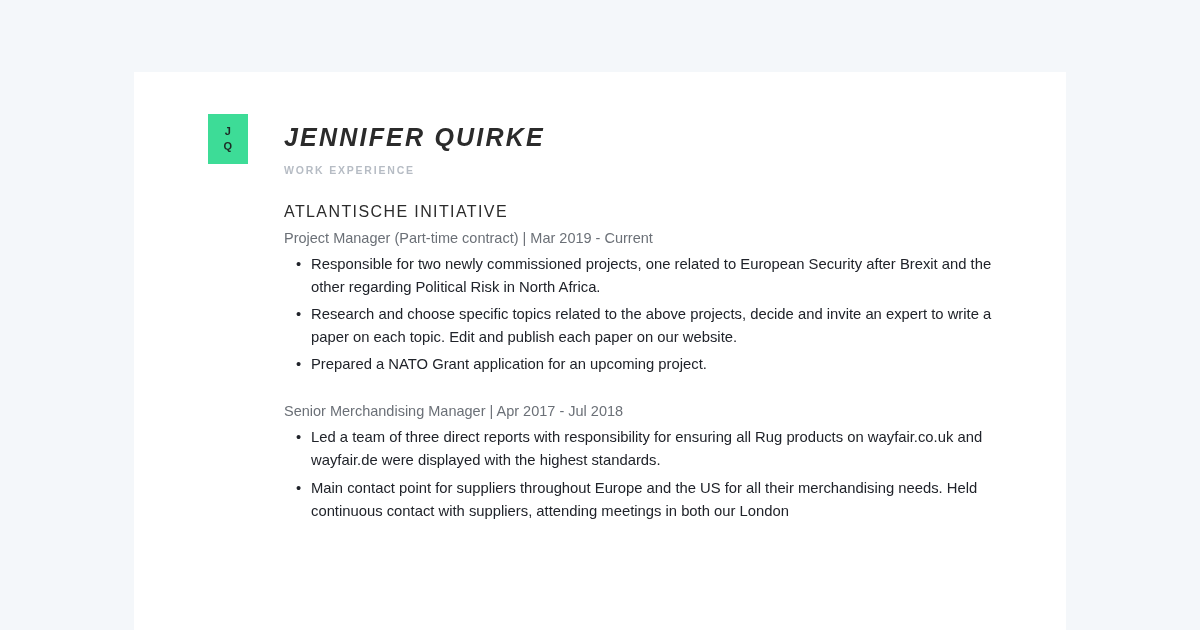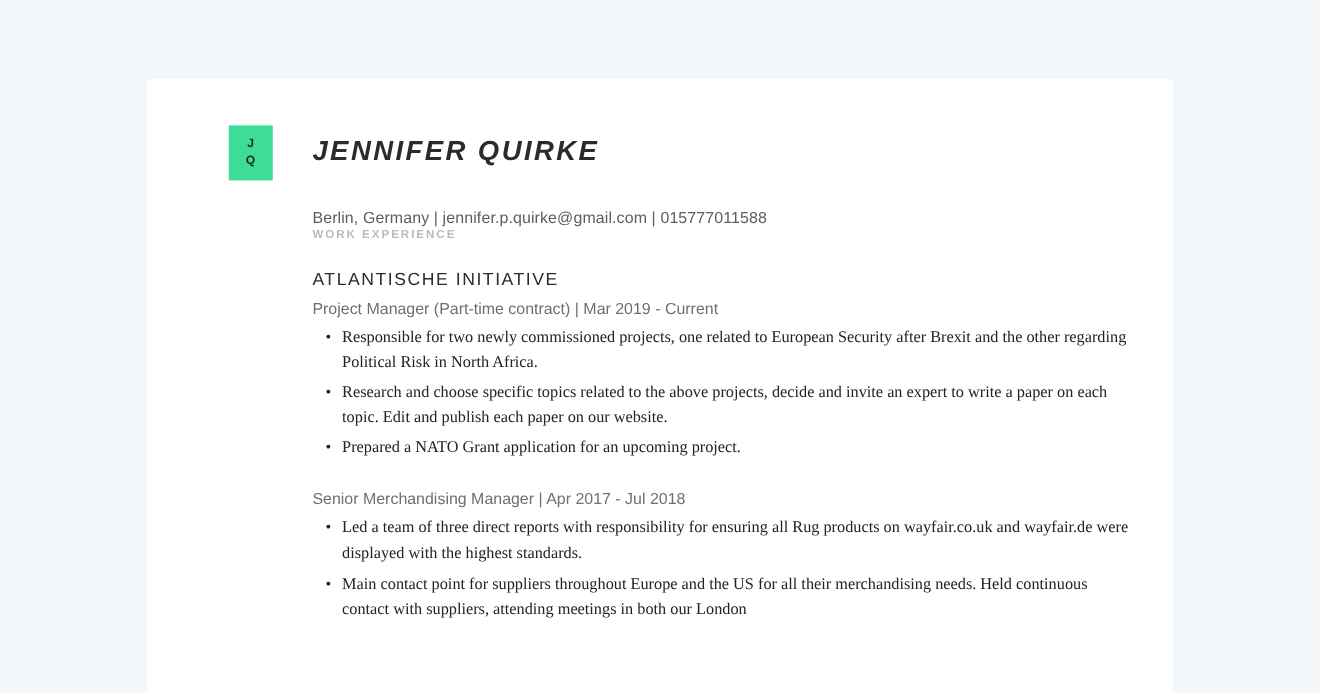--- a/index.html
+++ b/index.html
@@ -88,21 +88,20 @@
   }
   .job-meta {
     margin-top: 9px;
     font-size: 14.5px;
     color: #6b7077;
   }
   ul.bullets {
     list-style: none;
     margin: 7px 0 0 0;
     padding: 0;
-    font-family: Liberation Serif, serif;
   }
   ul.bullets li {
     position: relative;
     padding-left: 27px;
     font-size: 14.8px;
     line-height: 1.56;
     color: #20232a;
     margin-top: 4px;
   }
   ul.bullets li:first-child {
@@ -126,21 +125,20 @@
     <div class="header-row">
       <div class="monogram">
         <span>J</span>
         <span>Q</span>
       </div>
       <div class="name-block">
         <h1 class="full-name">JENNIFER QUIRKE</h1>
       </div>
     </div>
 
-    <div class="contact-line">Berlin, Germany | jennifer.p.quirke@gmail.com | 015777011588</div>
 
     <div class="section-label">WORK EXPERIENCE</div>
 
     <div class="job">
       <div class="job-company">ATLANTISCHE INITIATIVE</div>
       <div class="job-meta">Project Manager (Part-time contract) | Mar 2019 - Current</div>
       <ul class="bullets">
         <li>Responsible for two newly commissioned projects, one related to European Security after Brexit and the other regarding Political Risk in North Africa.</li>
         <li>Research and choose specific topics related to the above projects, decide and invite an expert to write a paper on each topic. Edit and publish each paper on our website.</li>
         <li>Prepared a NATO Grant application for an upcoming project.</li>

